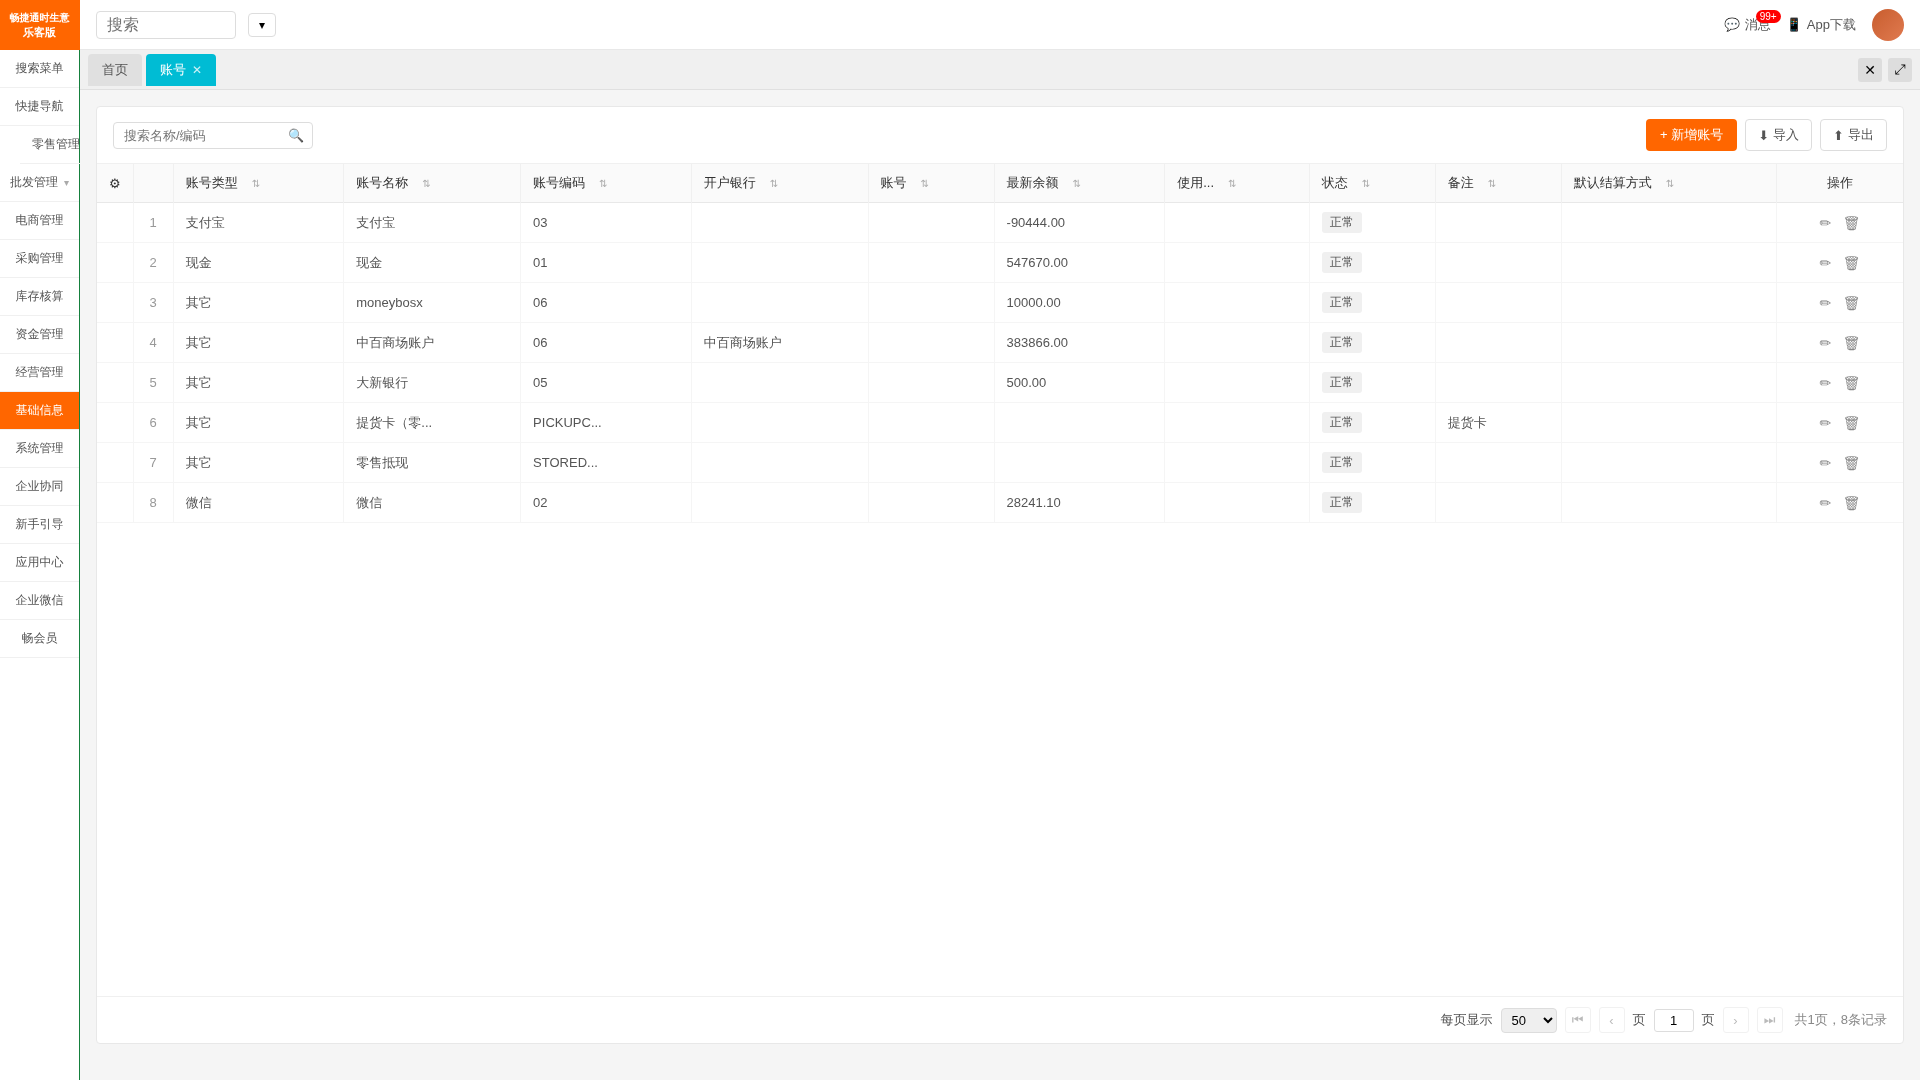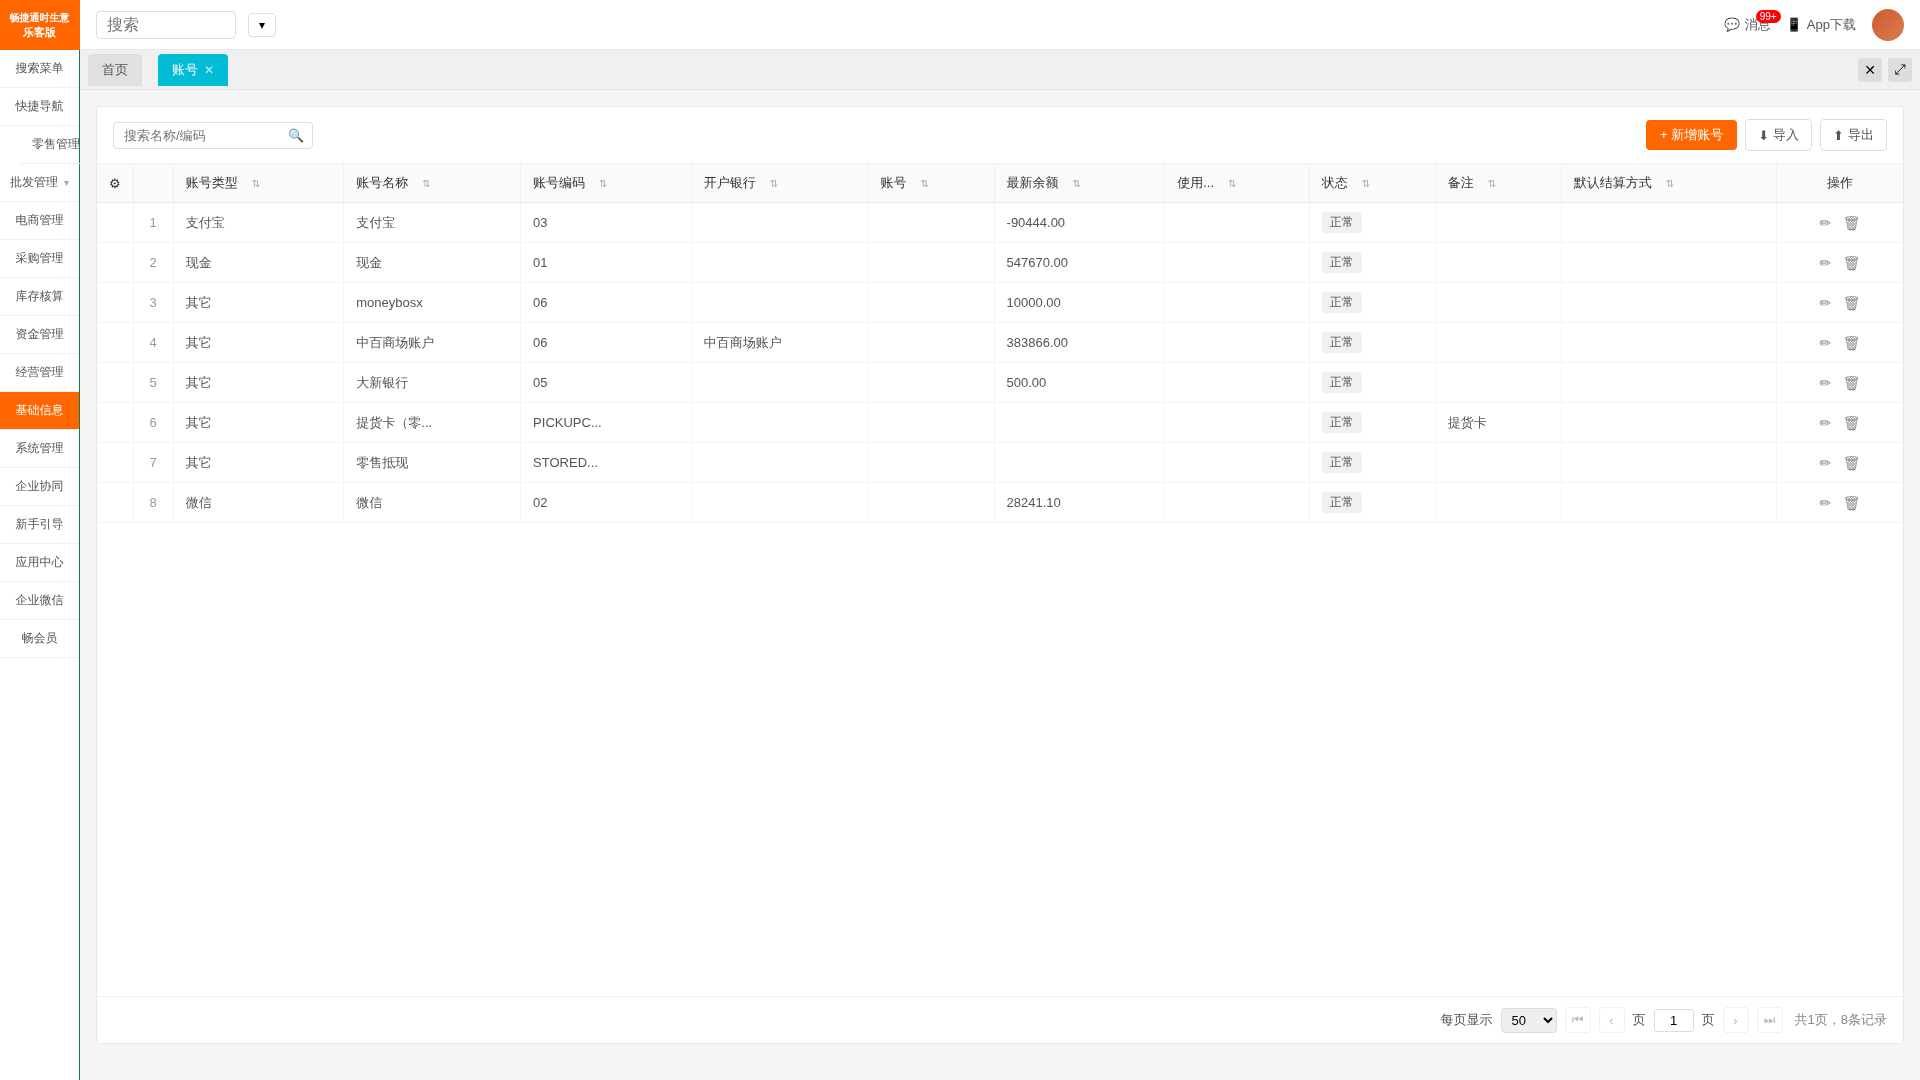--- a/index.html
+++ b/index.html
@@ -125,21 +125,21 @@
 
     
     .tab-bar {
       height: 40px;
       background: #f0f0f0;
       display: flex;
       align-items: center;
       padding: 0 8px;
       border-bottom: 1px solid #e0e0e0;
       flex-shrink: 0;
-      gap: 16px;
+      gap: 4px;
     }
     .tab-item {
       height: 32px;
       padding: 0 14px;
       display: flex;
       align-items: center;
       gap: 6px;
       border-radius: 4px 4px 0 0;
       cursor: pointer;
       font-size: 13px;
@@ -191,21 +191,21 @@
 
     
     .toolbar {
       padding: 12px 16px;
       display: flex;
       align-items: center;
       justify-content: space-between;
       border-bottom: 1px solid #f0f0f0;
     }
     .toolbar-left { display: flex; align-items: flex-end; gap: 8px; }
-    .toolbar-right { display: flex; align-items: center; gap: 8px; }
+    .toolbar-right { display: flex; gap: 8px; }
     .search-input-wrap {
       position: relative;
       display: flex;
       align-items: center;
     }
     .search-input {
       border: 1px solid #ddd;
       border-radius: 4px;
       padding: 5px 30px 5px 10px;
       width: 200px;

